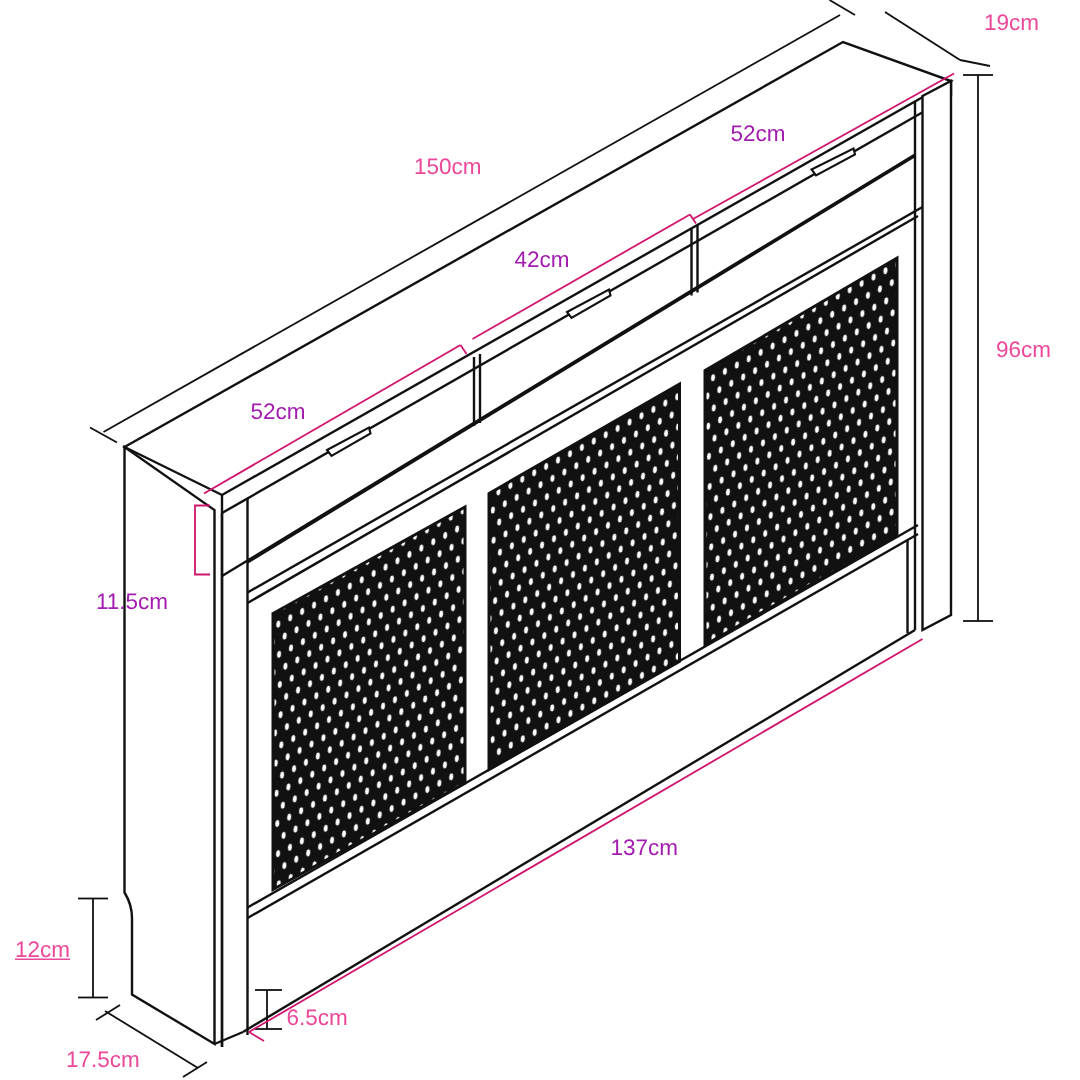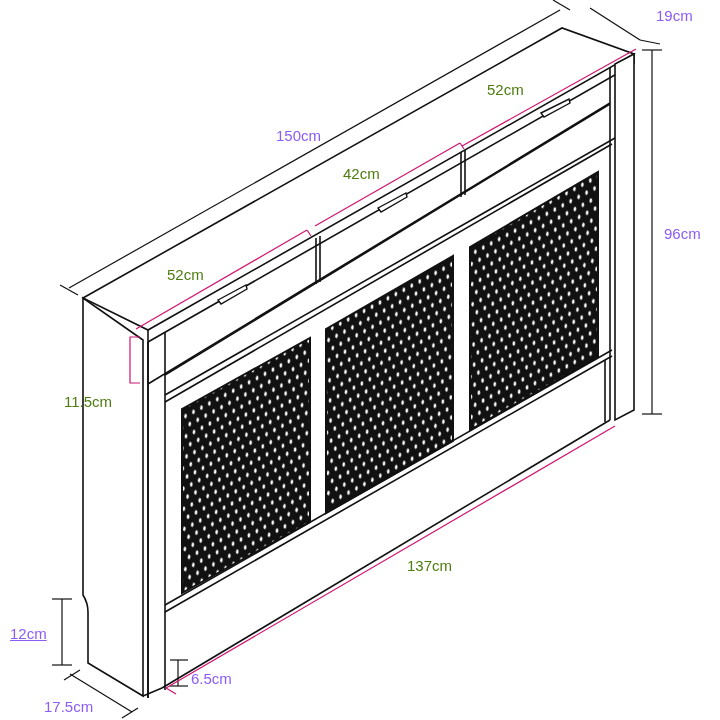--- a/index.html
+++ b/index.html
@@ -1,20 +1,20 @@
 <!DOCTYPE html>
 <html><head>
 <meta charset="utf-8">
 <style>
   html,body{margin:0;padding:0;background:#ffffff;}
   body{width:720px;height:720px;overflow:hidden;position:relative;font-family:"Liberation Sans",sans-serif;}
   #stage{position:absolute;left:0;top:0;width:720px;height:720px;}
   .lbl{position:absolute;font-size:15px;line-height:15px;white-space:nowrap;}
-  .lbl.black{color:#8b5cf6;}
-  .lbl.pink{color:#4d7c0f;}
+  .lbl.black{color:#ec4899;}
+  .lbl.pink{color:#a21caf;}
 </style>
 </head>
 <body>
 
 <div id="stage">
 <svg width="720" height="720" viewBox="0 0 720 720" xmlns="http://www.w3.org/2000/svg">
   <defs>
     <pattern id="grille" width="9" height="9" patternUnits="userSpaceOnUse" patternTransform="rotate(-28)">
       <rect width="9" height="9" fill="#111"></rect>
       <ellipse cx="4.5" cy="4.5" rx="1.3" ry="2.3" fill="#fff" transform="rotate(35 4.5 4.5)"></ellipse>
@@ -100,21 +100,21 @@
     <line x1="462" y1="146" x2="636" y2="49"></line>
     <line x1="307" y1="230" x2="311" y2="236"></line>
     <line x1="460" y1="143" x2="464" y2="149"></line>
     <polyline points="140,337 130,337 130,383 140,383"></polyline>
     <line x1="166" y1="688" x2="615" y2="426"></line>
     <line x1="166" y1="688" x2="176" y2="694"></line>
   </g>
 </svg>
 
 
-<span class="lbl black" style="left:276px;top:128px;">150cm</span>
+<span class="lbl black" style="left:276px;top:104px;">150cm</span>
 <span class="lbl black" style="left:656px;top:8px;">19cm</span>
 <span class="lbl black" style="left:664px;top:226px;">96cm</span>
 <span class="lbl black" style="left:10px;top:626px;text-decoration:underline;">12cm</span>
 <span class="lbl black" style="left:44px;top:699px;text-align:right;">17.5cm</span>
 <span class="lbl black" style="left:191px;top:671px;">6.5cm</span>
 
 
 <span class="lbl pink" style="left:167px;top:267px;">52cm</span>
 <span class="lbl pink" style="left:343px;top:166px;">42cm</span>
 <span class="lbl pink" style="left:487px;top:82px;">52cm</span>

